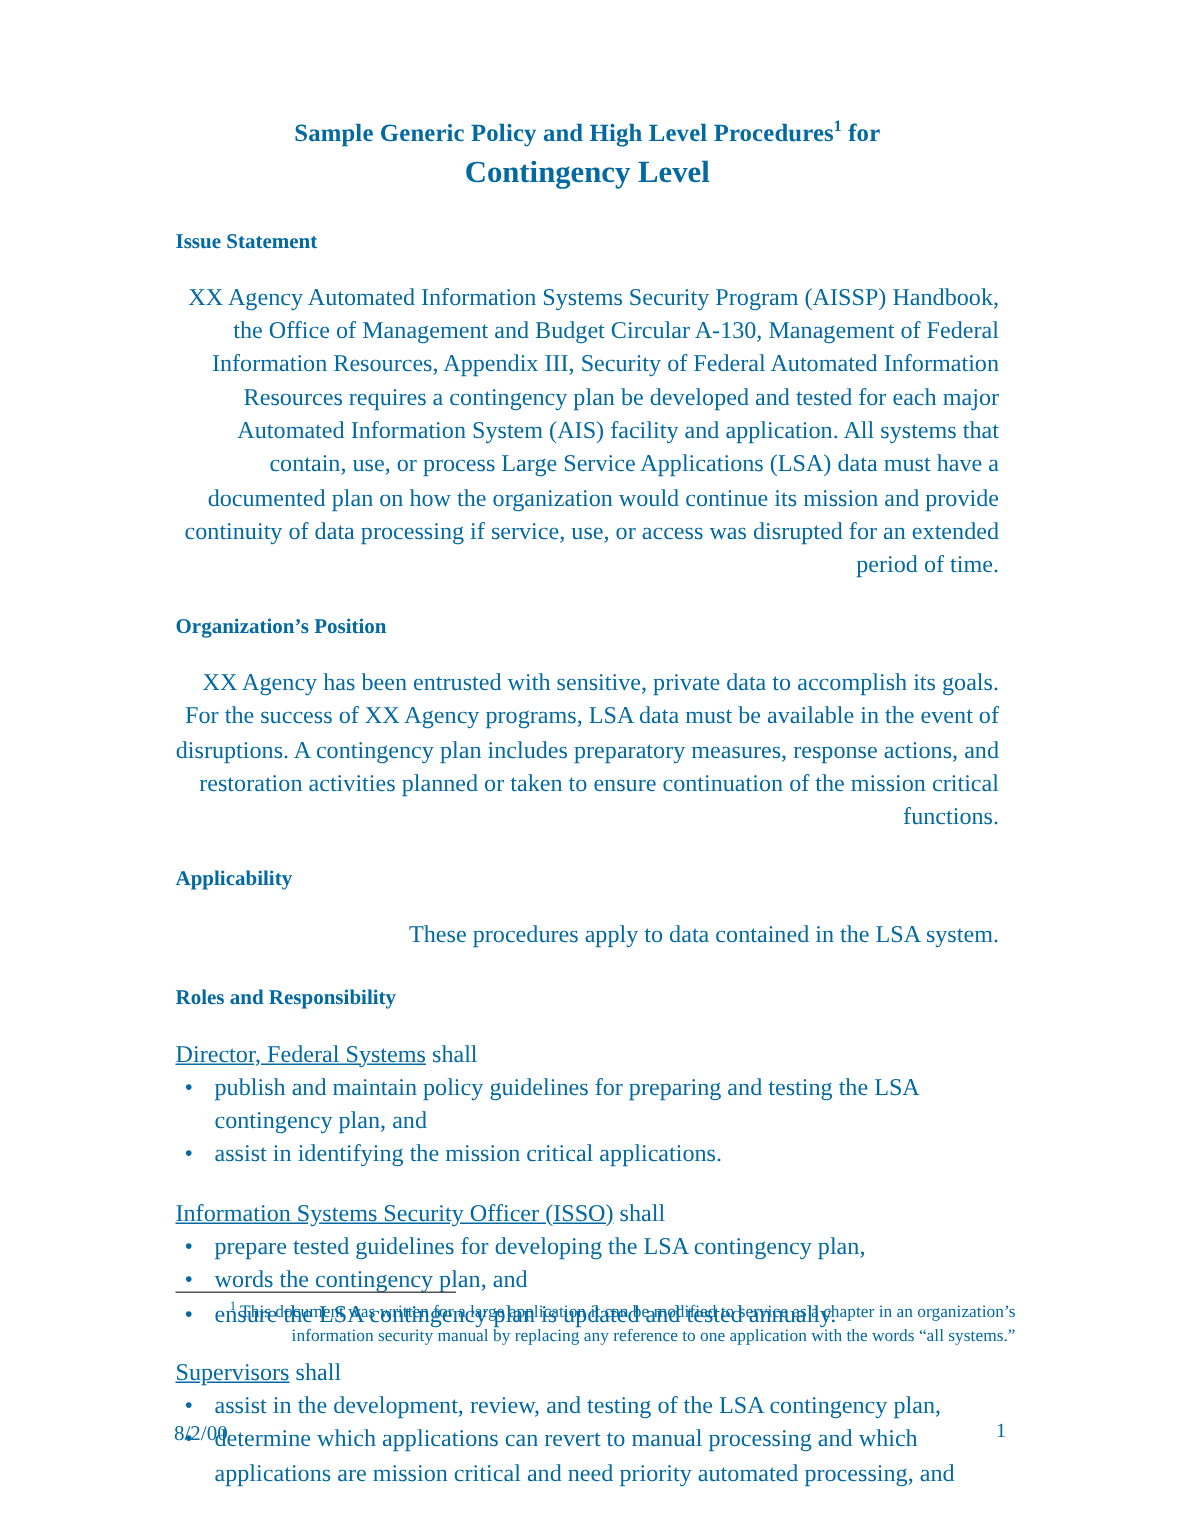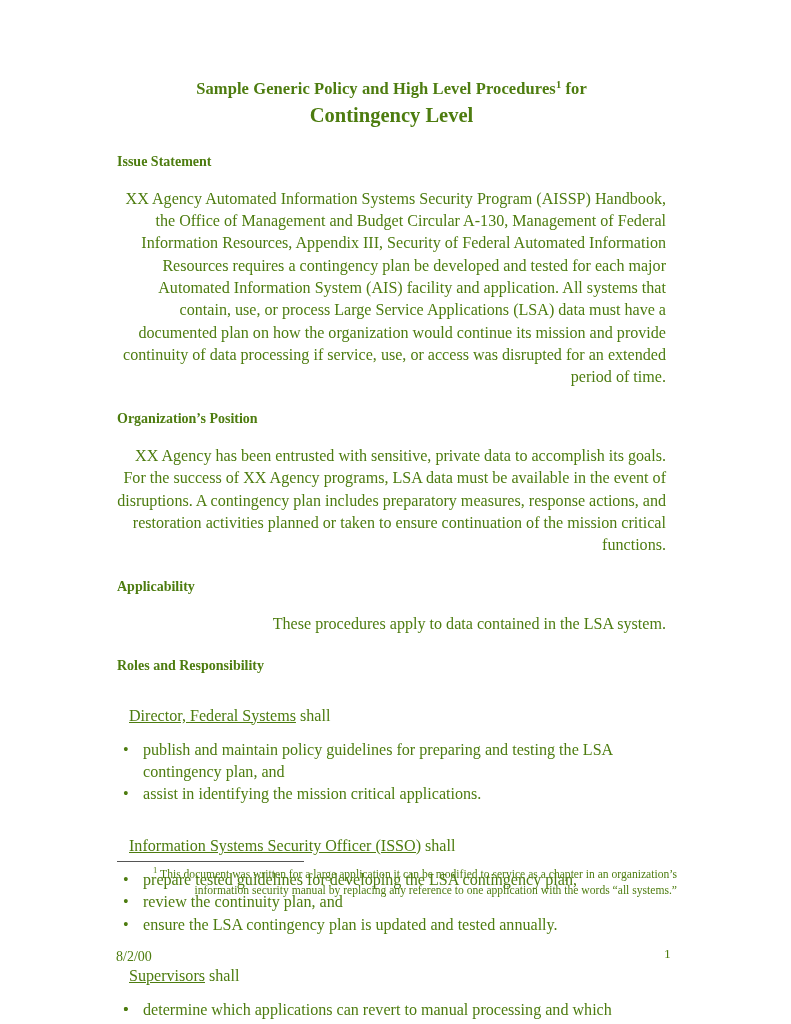--- a/index.html
+++ b/index.html
@@ -8,21 +8,21 @@
     background: #ffffff;
   }
   .page {
     position: relative;
     width: 791px;
     height: 1024px;
     background: #ffffff;
     margin: 0 auto;
     overflow: hidden;
     font-family: "Liberation Serif", "DejaVu Serif", serif;
-    color: #4d7c0f;
+    color: #0369a1;
   }
   .content {
     position: absolute;
     left: 117px;
     top: 78px;
     width: 549px;
   }
 
   
   .doc-title {
@@ -58,21 +58,21 @@
   }
   .body-para {
     font-size: 16.1px;
     line-height: 1.385;
     margin: 0;
     text-align: right;
   }
   .role-line {
     font-size: 16.1px;
     line-height: 1.385;
-    margin: 12px;
+    margin: 0;
   }
   .role-name {
     text-decoration: underline;
   }
 
   
   .sp-title-issue { height: 25px; }
   .sp-head-body   { height: 17px; }
   .sp-body-head   { height: 22px; }
   .sp-applic-body { height: 17px; }
@@ -182,29 +182,29 @@
     <ul class="bullets">
       <li><span class="bullet-dot">•</span><span>publish and maintain policy guidelines for preparing and testing the LSA contingency plan, and</span></li>
       <li><span class="bullet-dot">•</span><span>assist in identifying the mission critical applications.</span></li>
     </ul>
 
     <div class="sp-group"></div>
 
     <p class="role-line"><span class="role-name">Information Systems Security Officer (ISSO)</span><span> shall</span></p>
     <ul class="bullets">
       <li><span class="bullet-dot">•</span><span>prepare tested guidelines for developing the LSA contingency plan,</span></li>
-      <li><span class="bullet-dot">•</span><span>review the continuity plan, and</span></li>
+      <li><span class="bullet-dot">•</span><span>words the contingency plan, and</span></li>
       <li><span class="bullet-dot">•</span><span>ensure the LSA contingency plan is updated and tested annually.</span></li>
     </ul>
 
     <div class="sp-group"></div>
 
     <p class="role-line"><span class="role-name">Supervisors</span><span> shall</span></p>
     <ul class="bullets">
-      <li><span class="bullet-dot">•</span></li>
+      <li><span class="bullet-dot">•</span><span>assist in the development, review, and testing of the LSA contingency plan,</span></li>
       <li><span class="bullet-dot">•</span><span>determine which applications can revert to manual processing and which applications are mission critical and need priority automated processing, and</span></li>
     </ul>
 
   </div>
 
   <div class="footnote-block">
     <div class="footnote-rule"></div>
     <p class="footnote-text"><span class="fn-num">1</span> <span>This document was written for a large application it can be modified to service as a chapter in an organization’s information security manual by replacing any reference to one application with the words “all systems.”</span></p>
   </div>
 

